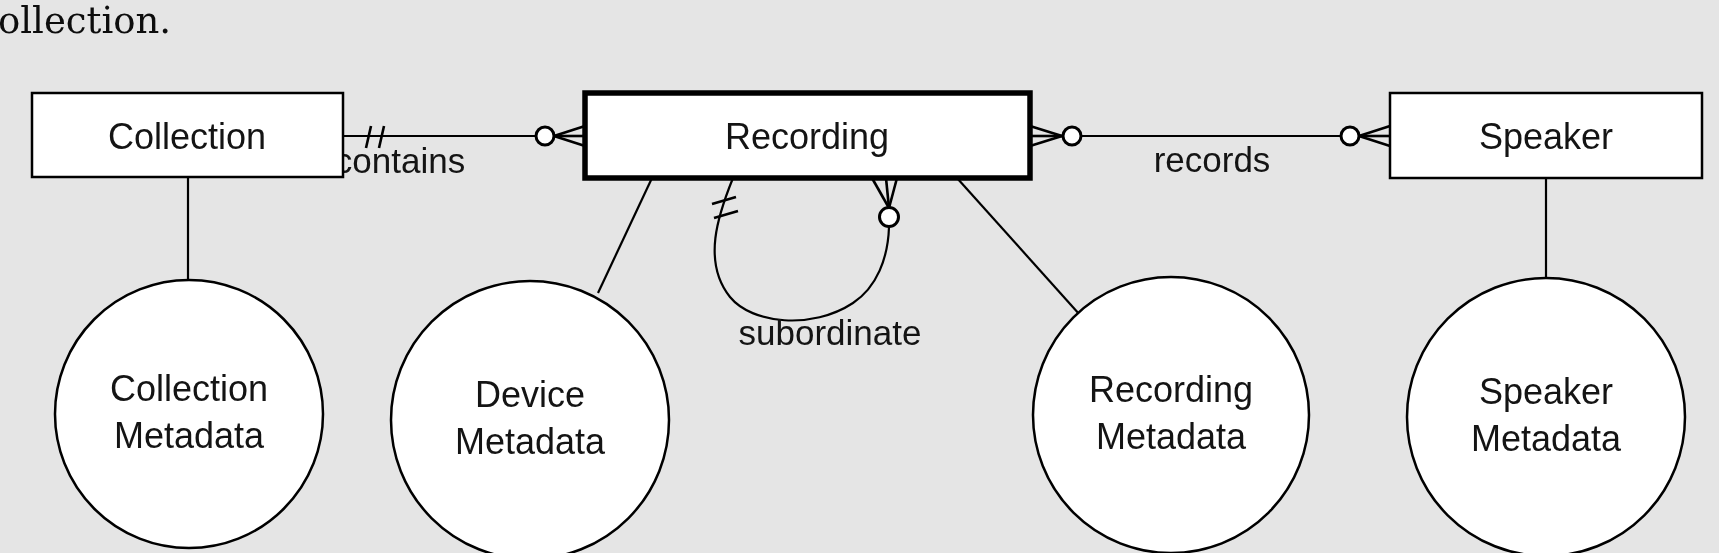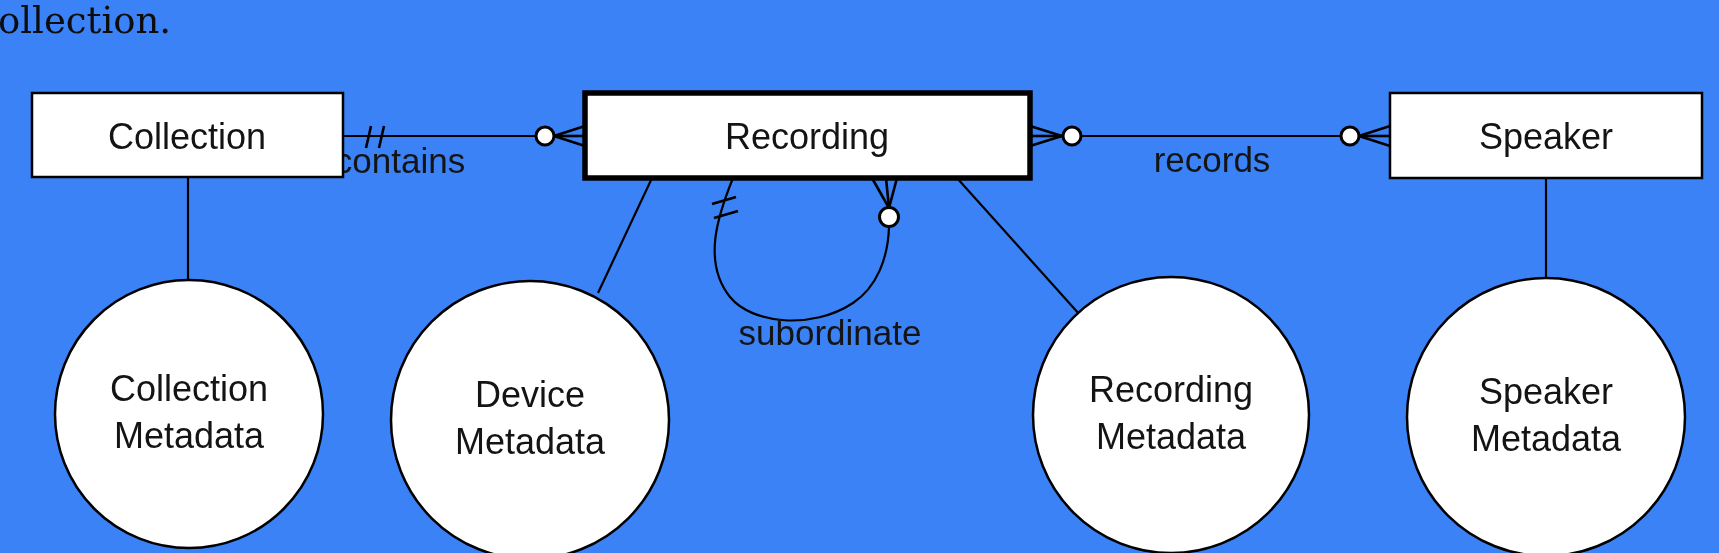--- a/index.html
+++ b/index.html
@@ -4,21 +4,21 @@
 <style>
   html, body {
     margin: 0;
     padding: 0;
     background: #ffffff;
   }
   .page {
     position: relative;
     width: 1719px;
     height: 553px;
-    background: #3b82f6;
+    background: #e5e5e5;
     overflow: hidden;
   }
   svg { display: block; }
   .doc-text {
     font-family: "DejaVu Serif", "Liberation Serif", serif;
     font-size: 37px;
     fill: #0d0d0d;
   }
   .entity-label {
     font-family: "Liberation Sans", sans-serif;

